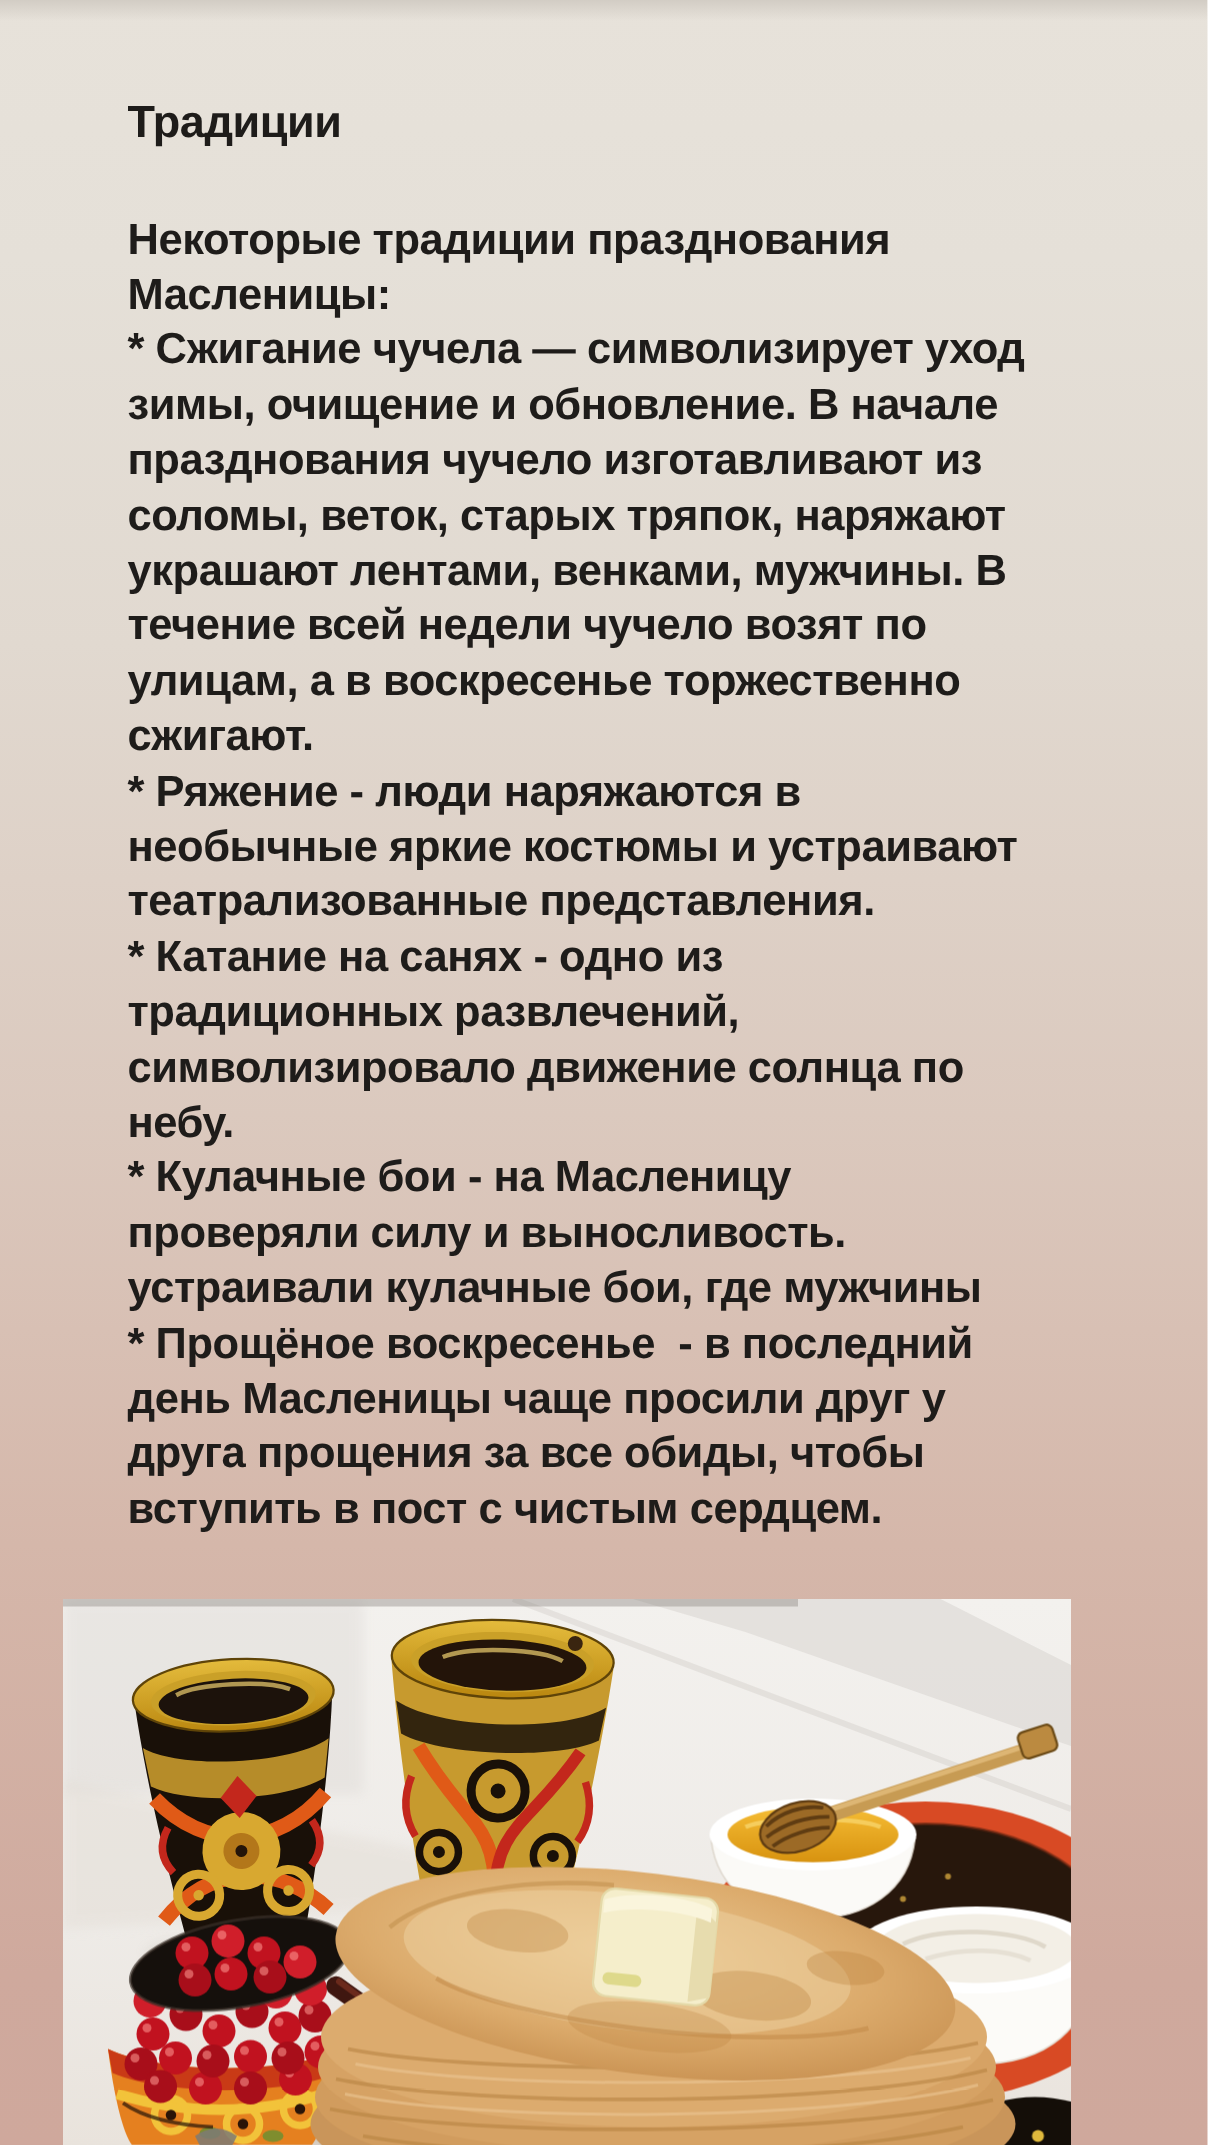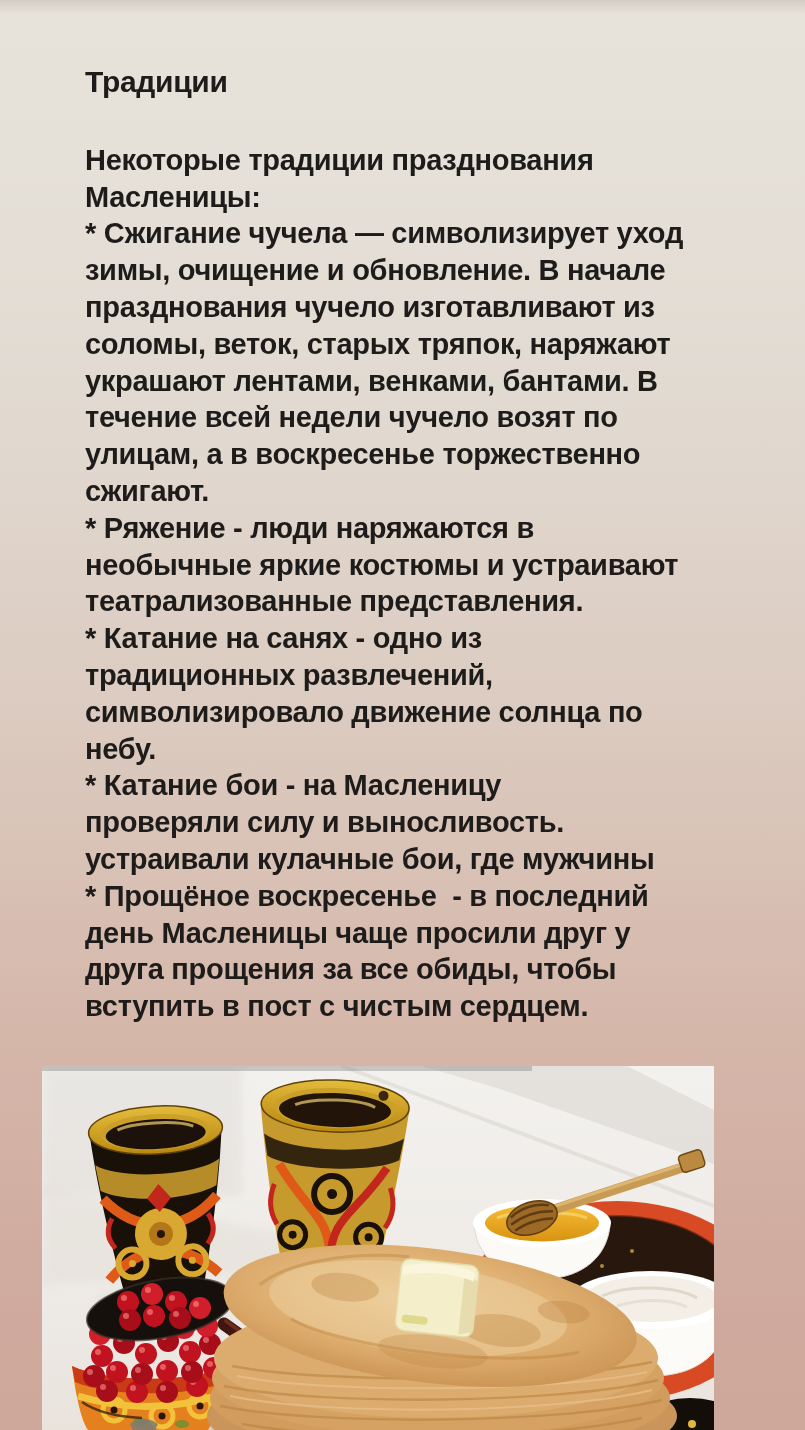--- a/index.html
+++ b/index.html
@@ -31,32 +31,32 @@
 <div class="top-shade"></div>
 
 <div class="text-block">
   <div class="page-title">Традиции</div>
   <div class="tline">Некоторые традиции празднования</div>
   <div class="tline">Масленицы:</div>
   <div class="tline">* Сжигание чучела — символизирует уход</div>
   <div class="tline">зимы, очищение и обновление. В начале</div>
   <div class="tline">празднования чучело изготавливают из</div>
   <div class="tline">соломы, веток, старых тряпок, наряжают</div>
-  <div class="tline">украшают лентами, венками, бантами. В</div>
+  <div class="tline">украшают лентами, венками, мужчины. В</div>
   <div class="tline">течение всей недели чучело возят по</div>
   <div class="tline">улицам, а в воскресенье торжественно</div>
   <div class="tline">сжигают.</div>
   <div class="tline">* Ряжение - люди наряжаются в</div>
   <div class="tline">необычные яркие костюмы и устраивают</div>
   <div class="tline">театрализованные представления.</div>
   <div class="tline">* Катание на санях - одно из</div>
   <div class="tline">традиционных развлечений,</div>
   <div class="tline">символизировало движение солнца по</div>
   <div class="tline">небу.</div>
-  <div class="tline">* Катание бои - на Масленицу</div>
+  <div class="tline">* Кулачные бои - на Масленицу</div>
   <div class="tline">проверяли силу и выносливость.</div>
   <div class="tline">устраивали кулачные бои, где мужчины</div>
   <div class="tline">* Прощёное воскресенье  - в последний</div>
   <div class="tline">день Масленицы чаще просили друг у</div>
   <div class="tline">друга прощения за все обиды, чтобы</div>
   <div class="tline">вступить в пост с чистым сердцем.</div>
 </div>
 
 <div class="photo" title="Maslenitsa still life: stack of blini with a pat of butter, two khokhloma painted cups with dark drink, white bowl of honey with wooden dipper, bowl of sour cream on a red tray, painted bowl with red berries and ladle on marble surface">
 <svg width="672" height="364" viewBox="0 0 672 364" xmlns="http://www.w3.org/2000/svg">

